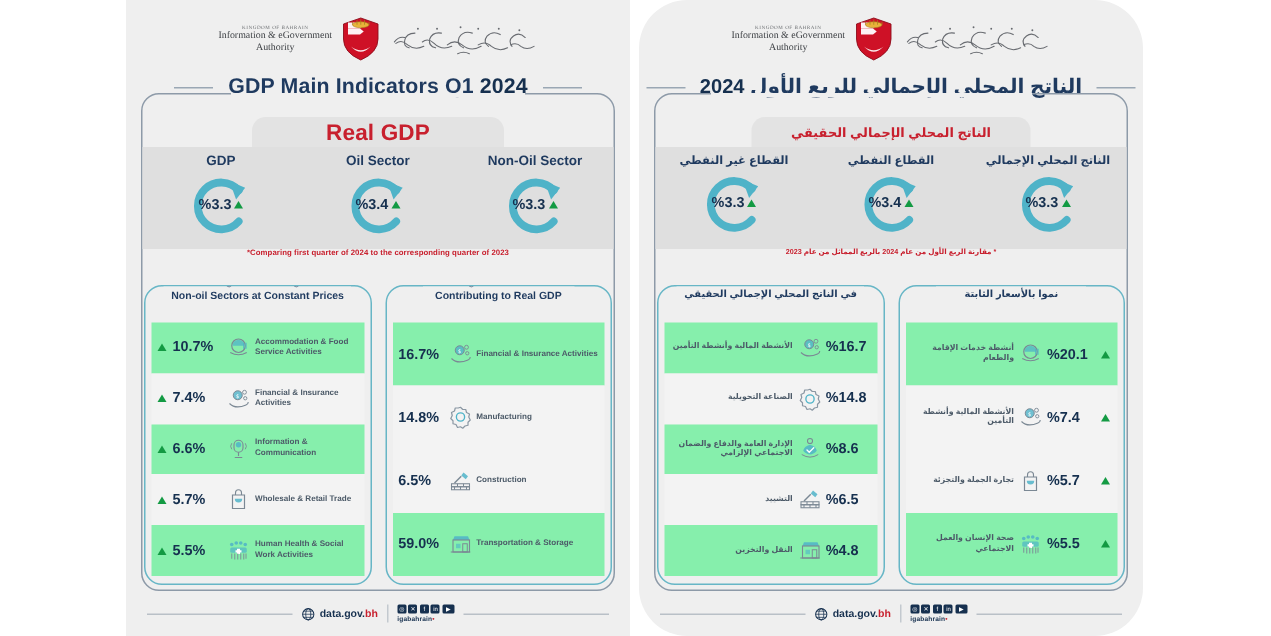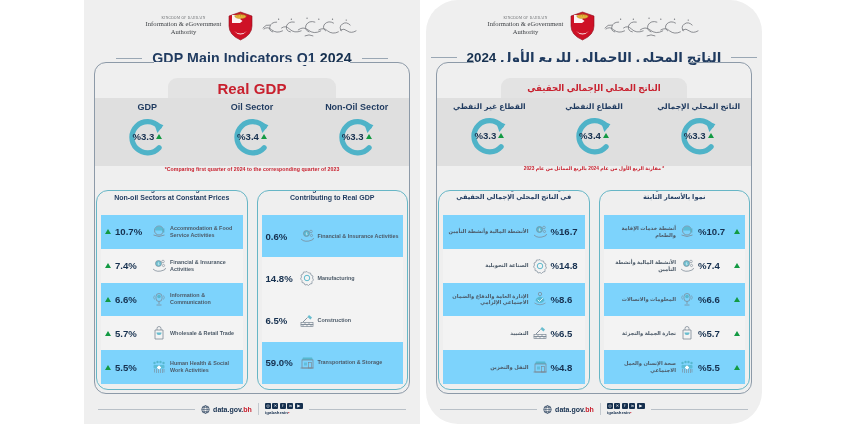--- a/index.html
+++ b/index.html
@@ -136,21 +136,21 @@
     font-size:7px;font-weight:700;color:#1f3a5f;line-height:1.3;
   }
   .panel.right .card-head-inner{direction:rtl;font-size:6.6px;}
   .rows{
     position:absolute;top:24px;left:4px;right:4px;bottom:5px;
     display:flex;flex-direction:column;
   }
   .row{
     flex:1 1 0;display:flex;align-items:center;gap:3px;
     padding:0 4px;box-sizing:border-box;
-    background:#7dd3fc;
+    background:#86efac;
   }
   .row.alt{background:#f3f3f3;}
   .panel.right .row{flex-direction:row-reverse;justify-content:flex-end;}
   .row-pct{
     font-size:9.6px;font-weight:700;color:#16304f;
     white-space:nowrap;flex:0 0 auto;min-width:30px;
   }
   .card.growth .row-pct{min-width:33px;}
   .row-tri{flex:0 0 auto;margin-right:1px;}
   .row-icon{flex:0 0 auto;width:16px;height:16px;}
@@ -377,21 +377,21 @@
       <div class="card contrib">
         <div class="card-head">
           <span class="card-head-inner">
             <span>The Largest Non-Oil Sector</span><br>
             <span>Contributing to Real GDP</span>
           </span>
         </div>
         <div class="rows">
 
           <div class="row">
-            <span class="row-pct">0.6%</span>
+            <span class="row-pct">16.7%</span>
             <svg class="row-icon" viewBox="0 0 32 32">
               <circle cx="15" cy="11" r="6" fill="#4fb3c8" opacity=".8"></circle>
               <circle cx="15" cy="11" r="6" fill="none" stroke="#7b8894" stroke-width="1.3"></circle>
               <text x="15" y="14" font-size="7" text-anchor="middle" fill="#ffffff" font-family="DejaVu Sans, sans-serif">$</text>
               <circle cx="24" cy="7" r="2.6" fill="none" stroke="#7b8894" stroke-width="1.2"></circle>
               <circle cx="25" cy="15" r="2.2" fill="none" stroke="#7b8894" stroke-width="1.2"></circle>
               <path d="M4 22 q8 8 22 2 q3 -1 3 -4" fill="none" stroke="#7b8894" stroke-width="1.5"></path>
             </svg>
             <span class="row-label">Financial &amp; Insurance Activities</span>
           </div>
@@ -573,21 +573,21 @@
         <div class="card-head">
           <span class="card-head-inner">
             <span>أعلى القطاعات غير النفطية</span><br>
             <span>نموا بالأسعار الثابتة</span>
           </span>
         </div>
         <div class="rows">
 
           <div class="row">
             <span class="tri-up row-tri"></span>
-            <span class="row-pct">%10.7</span>
+            <span class="row-pct">%20.1</span>
             <svg class="row-icon" viewBox="0 0 32 32">
               <circle cx="16" cy="13" r="9" fill="none" stroke="#7b8894" stroke-width="1.6"></circle>
               <path d="M8 13 a8 8 0 0 1 16 0 z" fill="#4fb3c8" opacity=".75"></path>
               <path d="M5 22 q11 6 22 0" fill="none" stroke="#7b8894" stroke-width="1.6"></path>
               <path d="M23 9 v8 M26 9 v8" stroke="#4fb3c8" stroke-width="1.4"></path>
             </svg>
             <span class="row-label">أنشطة خدمات الإقامة والطعام</span>
           </div>
 
           <div class="row alt">
@@ -597,31 +597,20 @@
               <circle cx="15" cy="11" r="6" fill="#4fb3c8" opacity=".8"></circle>
               <circle cx="15" cy="11" r="6" fill="none" stroke="#7b8894" stroke-width="1.3"></circle>
               <text x="15" y="14" font-size="7" text-anchor="middle" fill="#ffffff" font-family="DejaVu Sans, sans-serif">$</text>
               <circle cx="24" cy="7" r="2.6" fill="none" stroke="#7b8894" stroke-width="1.2"></circle>
               <circle cx="25" cy="15" r="2.2" fill="none" stroke="#7b8894" stroke-width="1.2"></circle>
               <path d="M4 22 q8 8 22 2 q3 -1 3 -4" fill="none" stroke="#7b8894" stroke-width="1.5"></path>
             </svg>
             <span class="row-label">الأنشطة المالية وأنشطة التأمين</span>
           </div>
 
-          <div class="row">
-            <span class="tri-up row-tri"></span>
-            <span class="row-pct">%6.6</span>
-            <svg class="row-icon" viewBox="0 0 32 32">
-              <rect x="10" y="5" width="12" height="16" rx="6" fill="none" stroke="#7b8894" stroke-width="1.5"></rect>
-              <circle cx="16" cy="11" r="3.6" fill="#4fb3c8" opacity=".85"></circle>
-              <path d="M16 21 v5 M11 28 h10" stroke="#7b8894" stroke-width="1.5"></path>
-              <path d="M7 9 q-3 4 0 8 M25 9 q3 4 0 8" fill="none" stroke="#7b8894" stroke-width="1.2"></path>
-            </svg>
-            <span class="row-label">المعلومات والاتصالات</span>
-          </div>
 
           <div class="row alt">
             <span class="tri-up row-tri"></span>
             <span class="row-pct">%5.7</span>
             <svg class="row-icon" viewBox="0 0 32 32">
               <path d="M8 10 h16 v18 h-16 z" fill="none" stroke="#7b8894" stroke-width="1.6"></path>
               <path d="M12 10 v-3 a4 4 0 0 1 8 0 v3" fill="none" stroke="#7b8894" stroke-width="1.5"></path>
               <path d="M11 15 a5 5 0 0 0 10 0 z" fill="#4fb3c8" opacity=".85"></path>
             </svg>
             <span class="row-label">تجارة الجملة والتجزئة</span>

